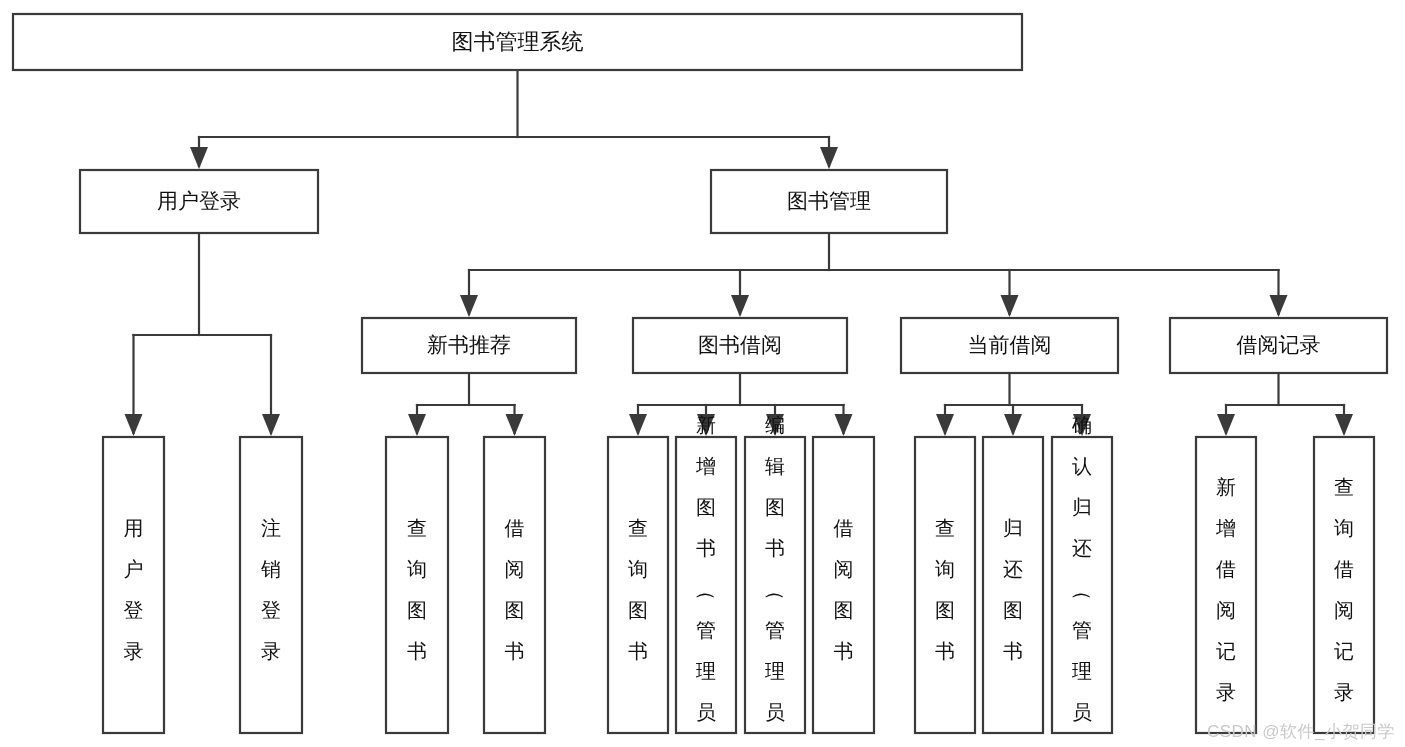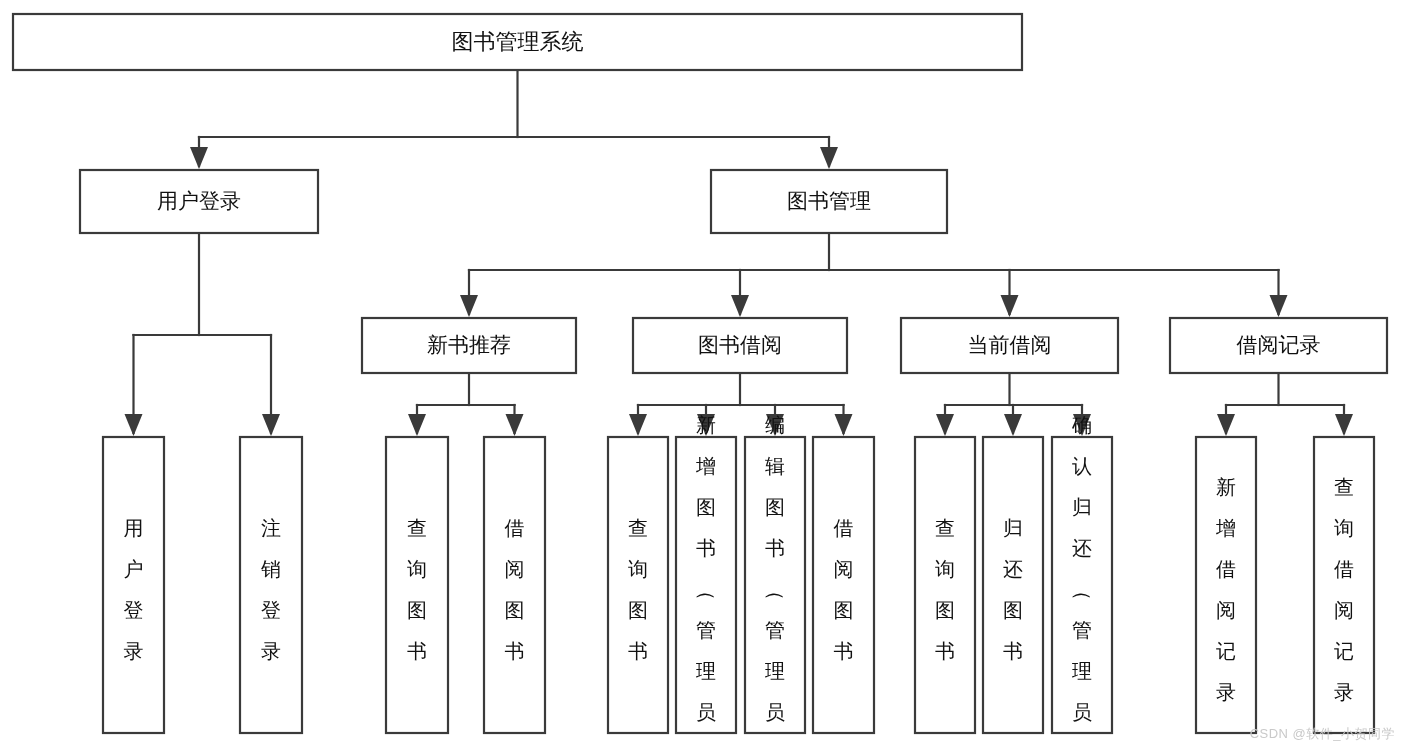--- a/index.html
+++ b/index.html
@@ -54,21 +54,21 @@
     fill: #111111;
     font-family: "Liberation Sans", "DejaVu Sans", sans-serif;
     font-size: 20px;
     text-anchor: middle;
   }
   .watermark-text {
     position: absolute;
     right: 10px;
     bottom: 4px;
     font-family: "Liberation Sans", "DejaVu Sans", sans-serif;
-    font-size: 13px;
+    font-size: 17px;
     color: #c9c9c9;
     letter-spacing: 0.5px;
     white-space: nowrap;
     user-select: none;
   }
 </style>
 </head>
 <body>
 
 <div id="diagram-root">

